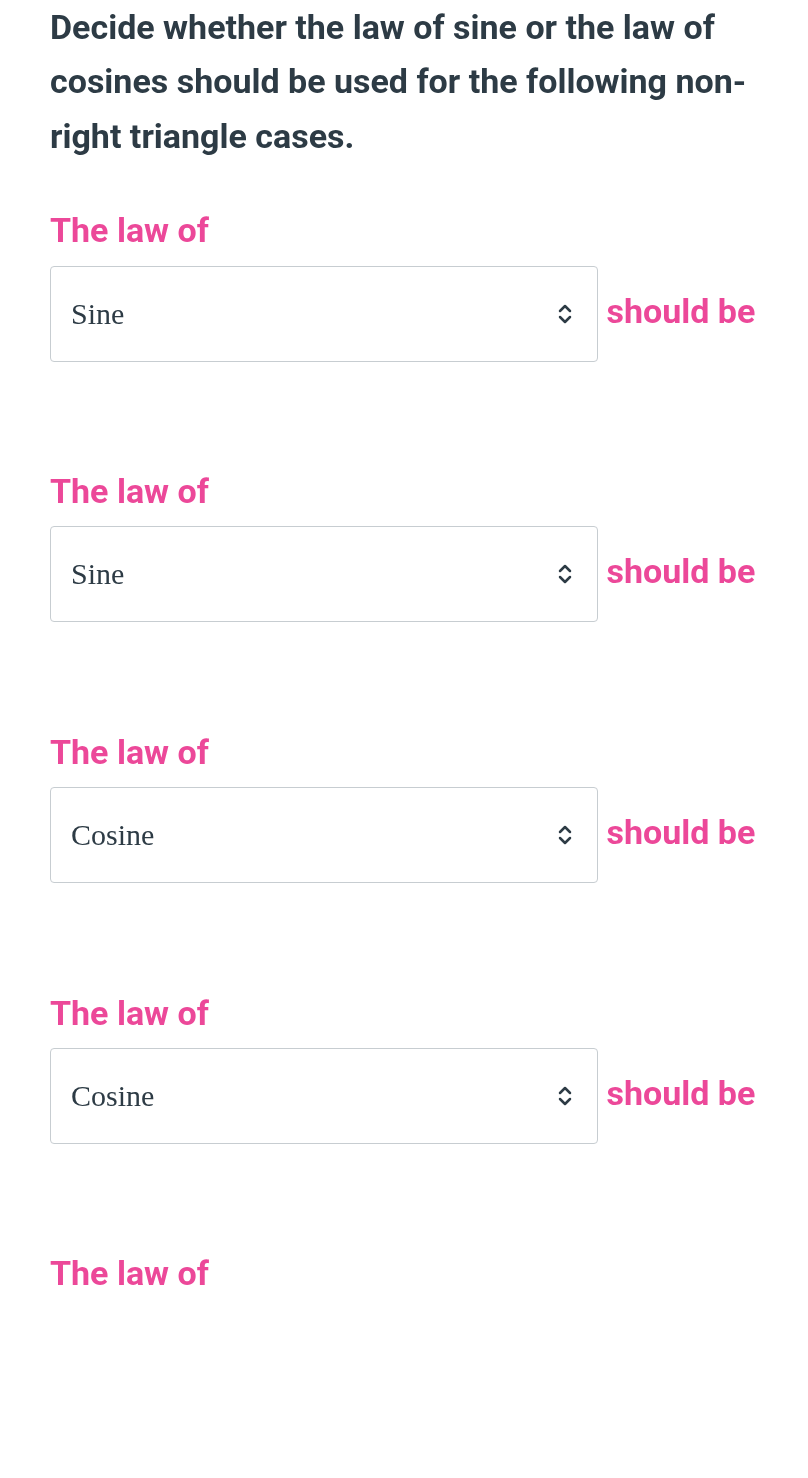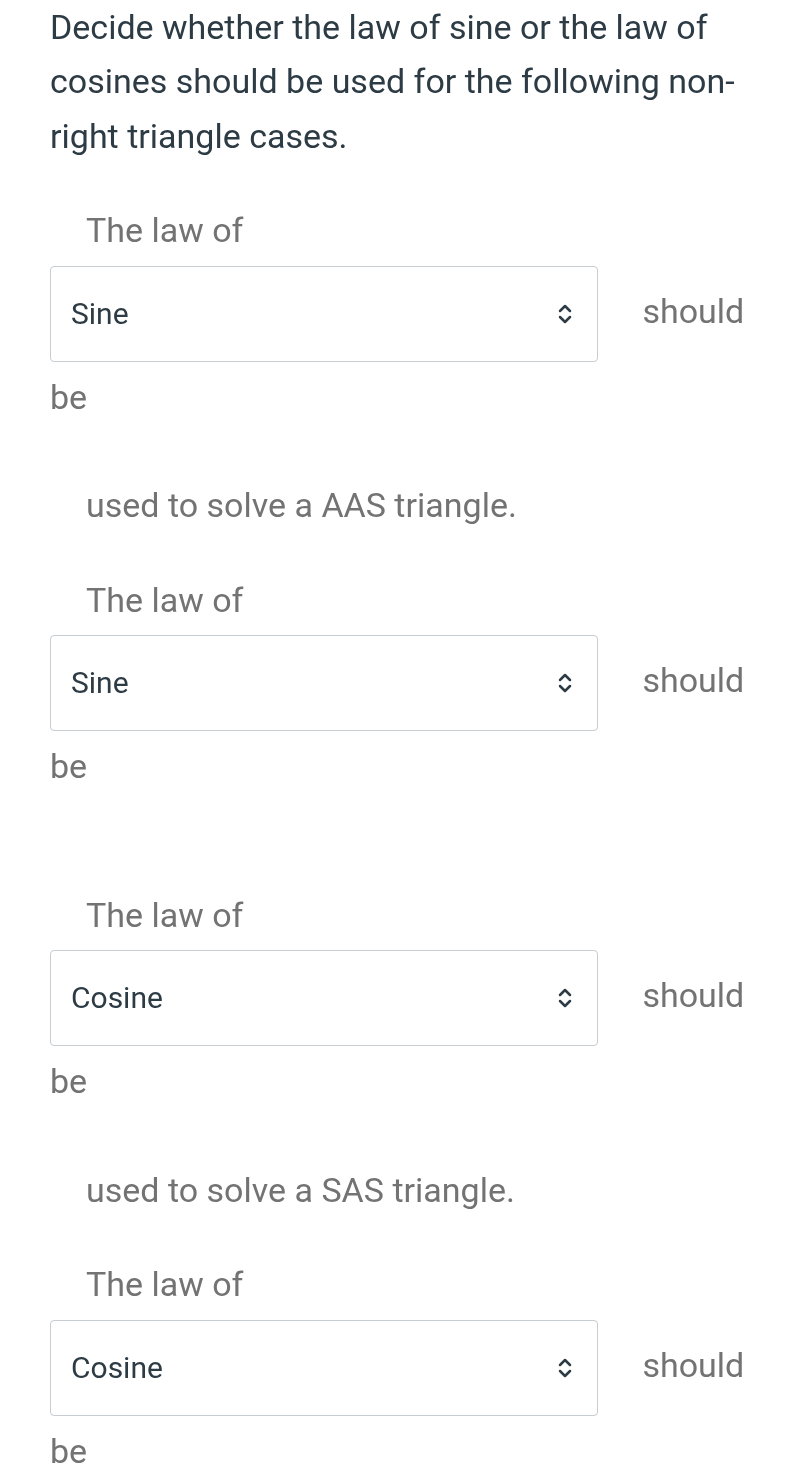--- a/index.html
+++ b/index.html
@@ -12,50 +12,50 @@
       background: #ffffff;
       padding: 0 50px;
       color: #2d3b45;
       font-size: 34px;
       line-height: 1.6;
       width: 808px;
     }
     .instruction {
       margin-bottom: 40px;
       color: #2d3b45;
-      font-weight: 400;
+      font-weight: 700;
     }
     .question-block {
       margin-bottom: 40px;
     }
     .question-text {
       display: inline;
-      color: #737373;
-      font-weight: 400;
-      margin-left: 36px;
+      color: #ec4899;
+      font-weight: 700;
     }
     .select-wrapper {
       display: inline-block;
       position: relative;
       vertical-align: middle;
       margin: 8px 0;
     }
     .select-box {
       display: flex;
       align-items: center;
       justify-content: space-between;
       width: 548px;
       height: 96px;
       border: 1px solid #c7cdd1;
       border-radius: 4px;
       background: #ffffff;
       padding: 0 20px;
       cursor: pointer;
       font-size: 30px;
       color: #2d3b45;
+      font-family: Liberation Serif, serif;
     }
     .select-value {
       color: #2d3b45;
     }
     .select-icon {
       display: flex;
       flex-direction: column;
       align-items: center;
       justify-content: center;
       color: #2d3b45;
@@ -79,21 +79,20 @@
       <span class="select-icon">
         <svg viewBox="0 0 24 24" fill="none" stroke="currentColor" stroke-width="2.5" stroke-linecap="round" stroke-linejoin="round">
           <polyline points="7 9 12 4 17 9"></polyline>
           <polyline points="7 15 12 20 17 15"></polyline>
         </svg>
       </span>
     </div>
   </div>
   <span class="question-text"> should be</span>
   <br><br>
-  <span class="question-text">used to solve a AAS triangle.</span>
 </div>
 
 <div class="question-block">
   <span class="question-text">The law of</span>
   <br>
   <div class="select-wrapper">
     <div class="select-box">
       <span class="select-value">Sine</span>
       <span class="select-icon">
         <svg viewBox="0 0 24 24" fill="none" stroke="currentColor" stroke-width="2.5" stroke-linecap="round" stroke-linejoin="round">
@@ -116,21 +115,20 @@
       <span class="select-icon">
         <svg viewBox="0 0 24 24" fill="none" stroke="currentColor" stroke-width="2.5" stroke-linecap="round" stroke-linejoin="round">
           <polyline points="7 9 12 4 17 9"></polyline>
           <polyline points="7 15 12 20 17 15"></polyline>
         </svg>
       </span>
     </div>
   </div>
   <span class="question-text"> should be</span>
   <br><br>
-  <span class="question-text">used to solve a SAS triangle.</span>
 </div>
 
 <div class="question-block">
   <span class="question-text">The law of</span>
   <br>
   <div class="select-wrapper">
     <div class="select-box">
       <span class="select-value">Cosine</span>
       <span class="select-icon">
         <svg viewBox="0 0 24 24" fill="none" stroke="currentColor" stroke-width="2.5" stroke-linecap="round" stroke-linejoin="round">

